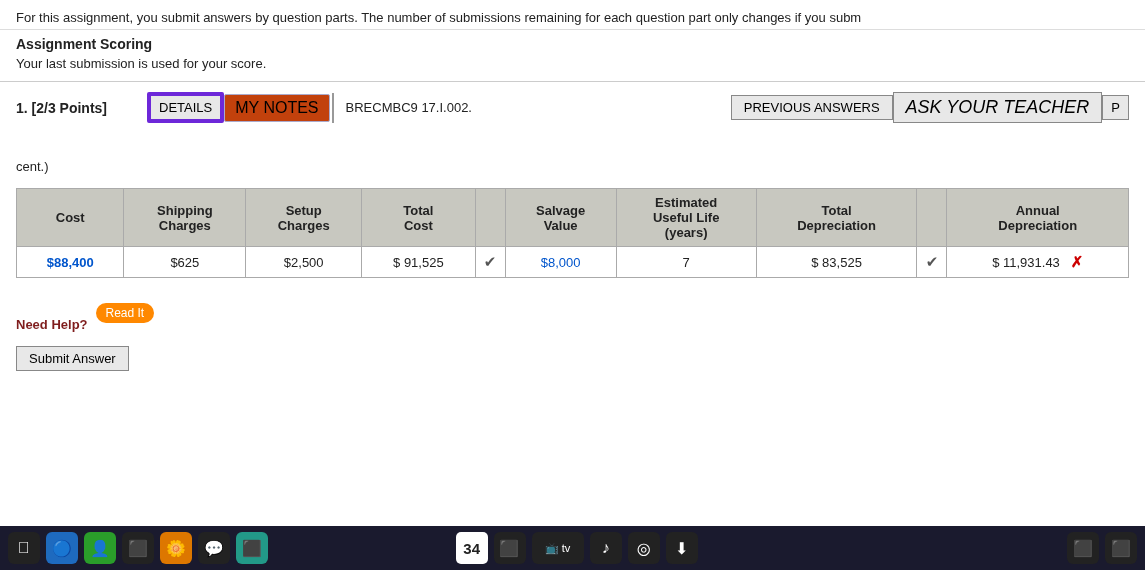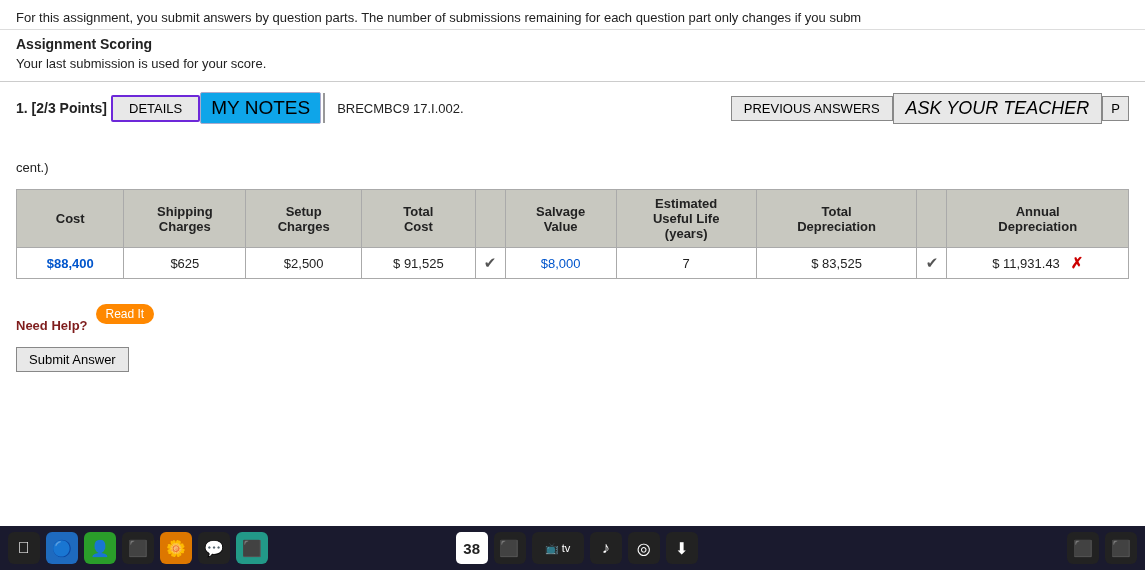--- a/index.html
+++ b/index.html
@@ -33,32 +33,33 @@
       align-items: center;
       padding: 10px 16px;
       border-top: 1px solid #ccc;
     }
     .points-label {
       font-weight: bold;
       font-size: 14px;
       margin-right: 4px;
     }
     .btn {
-      border: 2px solid #6d28d9;
-      background: #e8e8e8;
-      padding: 4px 16px;
+      border: 4px solid #6d28d9;
+      background: #e8e8e8;
+      padding: 4px 8px;
       font-size: 13px;
       cursor: pointer;
       border-radius: 2px;
+      margin-left: 36px;
     }
     .btn-blue {
       border: 1px solid #aac;
-      background: #0ea5e9;
+      background: #c2410c;
       padding: 4px 10px;
-      font-size: 19px;
+      font-size: 16px;
       cursor: pointer;
       border-radius: 2px;
     }
     .question-code {
       font-size: 13px;
       margin: 0 10px;
       text-align: center;
     }
     .btn-prev {
       border: 1px solid #888;
@@ -296,21 +297,21 @@
 <div class="taskbar">
   <div class="taskbar-icon dark"></div>
   <div class="taskbar-icon blue">🔵</div>
   <div class="taskbar-icon green">👤</div>
   <div class="taskbar-icon dark">⬛</div>
   <div class="taskbar-icon orange">🌼</div>
   <div class="taskbar-icon dark">💬</div>
   <div class="taskbar-icon teal">⬛</div>
 
   <div class="taskbar-center">
-    <div class="date-badge" style="font-size:15px;font-weight:bold;color:#222;background:#fff;border-radius:5px;width:32px;height:32px;display:flex;align-items:center;justify-content:center;">38</div>
+    <div class="date-badge" style="font-size:15px;font-weight:bold;color:#222;background:#fff;border-radius:5px;width:32px;height:32px;display:flex;align-items:center;justify-content:center;">34</div>
     <div class="taskbar-icon dark">⬛</div>
     <div class="taskbar-icon dark" style="font-size:11px;color:#fff;width:52px;padding:0 4px;">📺 tv</div>
     <div class="taskbar-icon dark">♪</div>
     <div class="taskbar-icon dark">◎</div>
     <div class="taskbar-icon dark">⬇</div>
   </div>
 
   <div class="taskbar-right">
     <div class="taskbar-icon dark">⬛</div>
     <div class="taskbar-icon dark">⬛</div>

